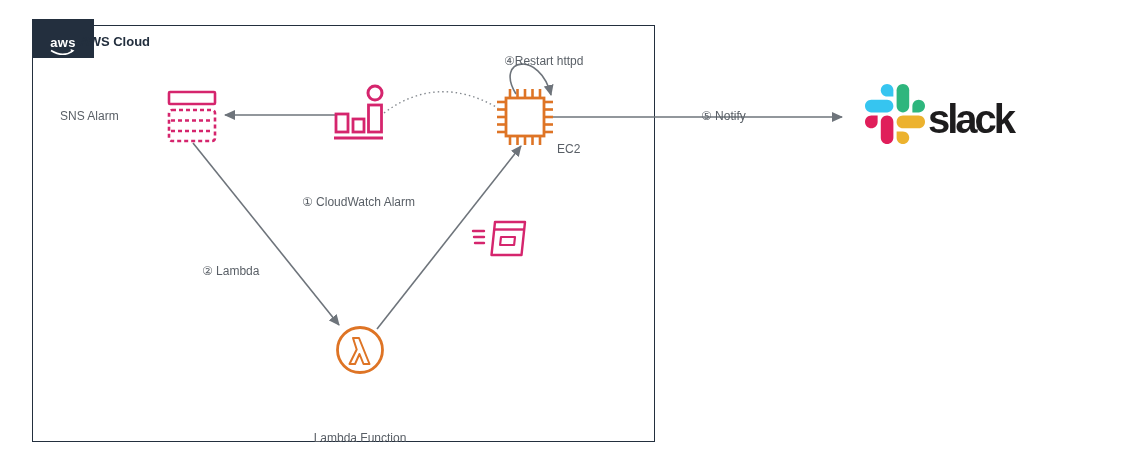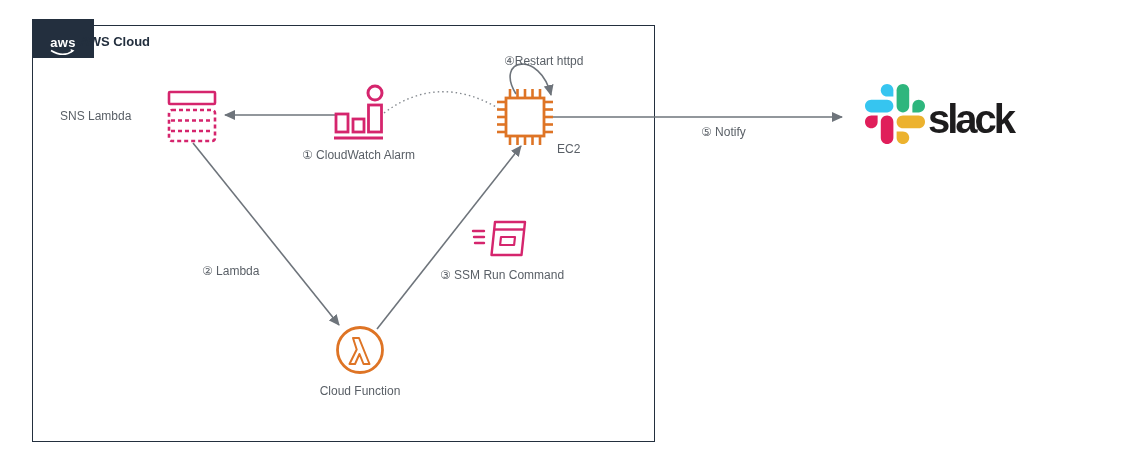--- a/index.html
+++ b/index.html
@@ -20,21 +20,21 @@
   #aws-logo-text{
     color:#fff;font-size:13px;font-weight:bold;line-height:13px;letter-spacing:.3px;
   }
   #aws-cloud-label{
     left:80px;top:34px;font-size:13px;font-weight:bold;color:var(--aws-navy);z-index:3;
   }
   
   .dlabel{
     font-size:12px;color:var(--text-gray);z-index:3;white-space:nowrap;line-height:18.5px;
   }
-  .center{text-align:center;}
+  .center{text-align:center;margin-top:47px;}
   
   #connectors{left:0;top:0;z-index:1;}
   .edge{stroke:var(--arrow-gray);stroke-width:1.6;fill:none;}
   .edge-dotted{stroke:var(--arrow-gray);stroke-width:1.4;fill:none;stroke-dasharray:1.5 3;opacity:.85;}
   .arrowhead{fill:var(--arrow-gray);}
   
   .icon{z-index:2;}
   .stroke-pink{stroke:var(--pink);fill:#fff;}
   .stroke-pink-nf{stroke:var(--pink);fill:none;}
   .stroke-orange{stroke:var(--orange);fill:#fff;}
@@ -73,21 +73,21 @@
     <path class="edge" d="M516,94 C494,58 540,50 551,95" marker-end="url(#arrow)"></path>
     <path class="edge" d="M551,117 L842,117" marker-end="url(#arrow)"></path>
   </svg>
 
   <svg class="abs icon" style="left:167px;top:90px" width="50" height="56" viewBox="0 0 50 56">
     <rect x="2" y="2" width="46" height="12" rx="1" class="stroke-pink" stroke-width="2.6"></rect>
     <rect x="2" y="20" width="46" height="31" rx="3" class="stroke-pink" stroke-width="2.6" stroke-dasharray="4 3"></rect>
     <line x1="4" y1="30.5" x2="46" y2="30.5" class="stroke-pink-nf" stroke-width="2.6" stroke-dasharray="4 3"></line>
     <line x1="4" y1="41" x2="46" y2="41" class="stroke-pink-nf" stroke-width="2.6" stroke-dasharray="4 3"></line>
   </svg>
-  <div class="abs dlabel" style="left:60px;top:107px">SNS Lambda</div>
+  <div class="abs dlabel" style="left:60px;top:107px">SNS Alarm</div>
 
   <svg class="abs icon" style="left:334px;top:84px" width="54" height="58" viewBox="0 0 54 58">
     <circle cx="41" cy="9" r="7" class="stroke-pink" stroke-width="3"></circle>
     <rect x="34.5" y="21" width="13" height="27" class="stroke-pink" stroke-width="2.8"></rect>
     <rect x="2" y="30" width="12" height="18" class="stroke-pink" stroke-width="2.8"></rect>
     <rect x="19" y="35" width="11" height="13" class="stroke-pink" stroke-width="2.8"></rect>
     <line x1="0" y1="54" x2="49" y2="54" class="stroke-pink-nf" stroke-width="2.8"></line>
   </svg>
   <div class="abs dlabel center" style="left:256px;top:146px;width:205px">
     <div>① CloudWatch Alarm</div>
@@ -118,36 +118,35 @@
     </g>
     <rect x="12" y="12" width="38" height="38" class="stroke-orange" stroke-width="2.8"></rect>
   </svg>
   <div class="abs dlabel" style="left:557px;top:140px">EC2</div>
   <div class="abs dlabel" style="left:504px;top:52px">④Restart httpd</div>
 
   <svg class="abs icon" style="left:334px;top:324px" width="52" height="52" viewBox="0 0 52 52">
     <circle cx="26" cy="26" r="22.5" class="stroke-orange" stroke-width="2.8"></circle>
     <path d="M19,14 L25,14 L35.5,40 L29.5,40 L25.5,30 L21,40 L15.5,40 L22.7,25.5 Z" class="stroke-orange-nf" stroke-width="2" stroke-linejoin="round"></path>
   </svg>
-  <div class="abs dlabel center" style="left:280px;top:382px;width:160px">Cloud Function</div>
+  <div class="abs dlabel center" style="left:280px;top:382px;width:160px">Lambda Function</div>
   <div class="abs dlabel" style="left:202px;top:262px">② Lambda</div>
 
   <svg class="abs icon" style="left:471px;top:218px" width="58" height="44" viewBox="0 0 58 44">
     <g class="stroke-pink-nf" stroke-width="2.4" stroke-linecap="round">
       <line x1="2" y1="13" x2="13" y2="13"></line>
       <line x1="3" y1="19" x2="13" y2="19"></line>
       <line x1="4" y1="25" x2="13" y2="25"></line>
     </g>
     <path d="M24,4 L54,4 L50.5,37 L20.5,37 Z" class="stroke-pink" stroke-width="2.4" stroke-linejoin="round"></path>
     <line x1="23.2" y1="11.5" x2="53.2" y2="11.5" class="stroke-pink-nf" stroke-width="2.4"></line>
     <path d="M30,19 L44,19 L43.1,27 L29.1,27 Z" class="stroke-pink-nf" stroke-width="2.2" stroke-linejoin="round"></path>
   </svg>
-  <div class="abs dlabel" style="left:440px;top:266px">③ SSM Run Command</div>
 
-  <div class="abs dlabel" style="left:701px;top:123px">⑤ Notify</div>
+  <div class="abs dlabel" style="left:701px;top:107px">⑤ Notify</div>
 
   <svg class="abs icon" style="left:865px;top:84px" width="60" height="60" viewBox="0 0 122.8 122.8">
     <path d="M25.8,77.6c0,7.1-5.8,12.9-12.9,12.9S0,84.7,0,77.6s5.8-12.9,12.9-12.9h12.9V77.6z" fill="var(--slack-red)"></path>
     <path d="M32.3,77.6c0-7.1,5.8-12.9,12.9-12.9s12.9,5.8,12.9,12.9v32.3c0,7.1-5.8,12.9-12.9,12.9s-12.9-5.8-12.9-12.9V77.6z" fill="var(--slack-red)"></path>
     <path d="M45.2,25.8c-7.1,0-12.9-5.8-12.9-12.9S38.1,0,45.2,0s12.9,5.8,12.9,12.9v12.9H45.2z" fill="var(--slack-blue)"></path>
     <path d="M45.2,32.3c7.1,0,12.9,5.8,12.9,12.9s-5.8,12.9-12.9,12.9H12.9C5.8,58.1,0,52.3,0,45.2s5.8-12.9,12.9-12.9H45.2z" fill="var(--slack-blue)"></path>
     <path d="M97,45.2c0-7.1,5.8-12.9,12.9-12.9s12.9,5.8,12.9,12.9s-5.8,12.9-12.9,12.9H97V45.2z" fill="var(--slack-green)"></path>
     <path d="M90.5,45.2c0,7.1-5.8,12.9-12.9,12.9s-12.9-5.8-12.9-12.9V12.9C64.7,5.8,70.5,0,77.6,0s12.9,5.8,12.9,12.9V45.2z" fill="var(--slack-green)"></path>
     <path d="M77.6,97c7.1,0,12.9,5.8,12.9,12.9s-5.8,12.9-12.9,12.9s-12.9-5.8-12.9-12.9V97H77.6z" fill="var(--slack-yellow)"></path>
     <path d="M77.6,90.5c-7.1,0-12.9-5.8-12.9-12.9s5.8-12.9,12.9-12.9h32.3c7.1,0,12.9,5.8,12.9,12.9s-5.8,12.9-12.9,12.9H77.6z" fill="var(--slack-yellow)"></path>

